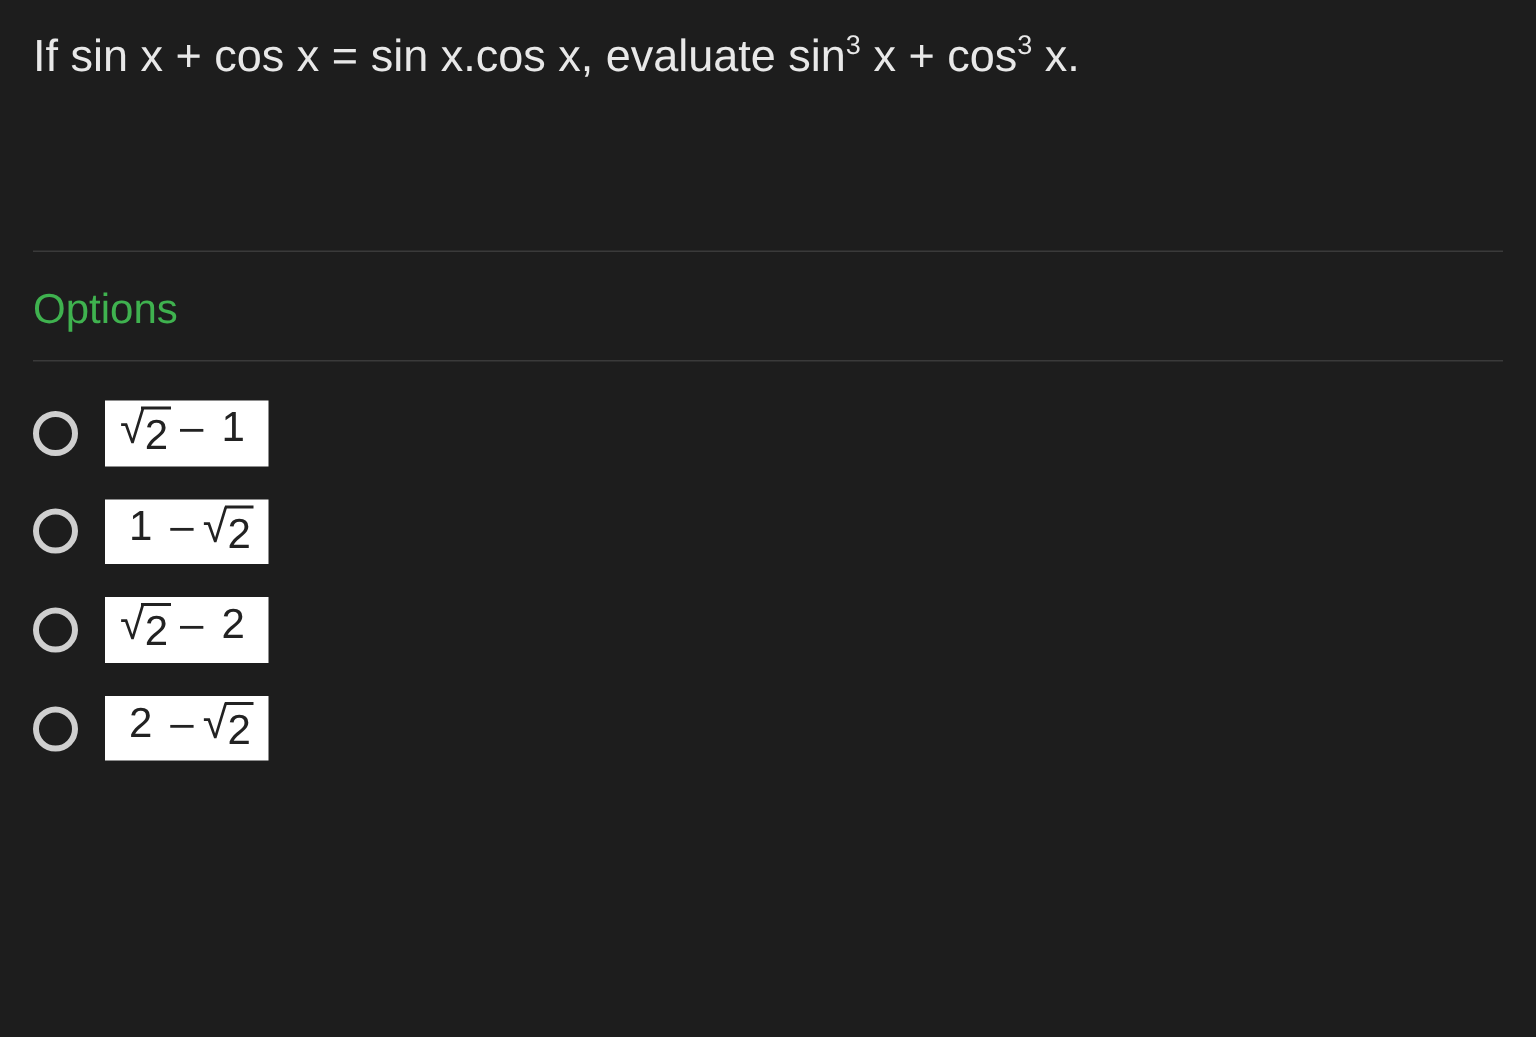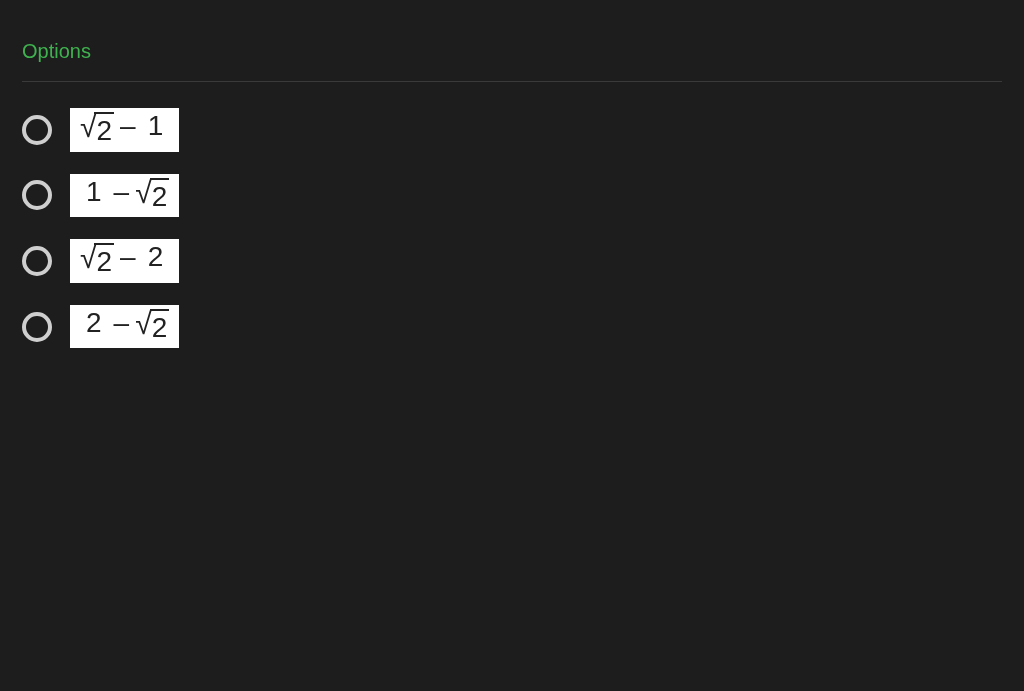--- a/index.html
+++ b/index.html
@@ -15,21 +15,21 @@
   .question {
     font-size: 30px;
     line-height: 1.3;
     color: #e8e8e8;
     padding-bottom: 110px;
     border-bottom: 1px solid #3a3a3a;
   }
   .question sup { font-size: 18px; vertical-align: super; }
   .options-header {
     color: #3fb24f;
-    font-size: 20px;
+    font-size: 28px;
     padding: 22px 0 18px 0;
     border-bottom: 1px solid #3a3a3a;
   }
   .options-list {
     padding-top: 26px;
   }
   .option-row {
     display: flex;
     align-items: center;
     gap: 18px;
@@ -69,20 +69,23 @@
     padding: 0 2px;
     line-height: 1.2;
   }
   .minus, .plain { padding: 0 6px; }
 </style>
 </head>
 <body>
 
 <div class="page">
 
+  <div class="question">
+    <span>If sin x + cos x = sin x.cos x, evaluate sin</span><sup>3</sup><span> x + cos</span><sup>3</sup><span> x.</span>
+  </div>
 
   <div class="options-header">Options</div>
 
   <div class="options-list">
 
     <div class="option-row">
       <div class="radio"></div>
       <div class="option-box">
         <span class="math">
           <span class="sqrt">

